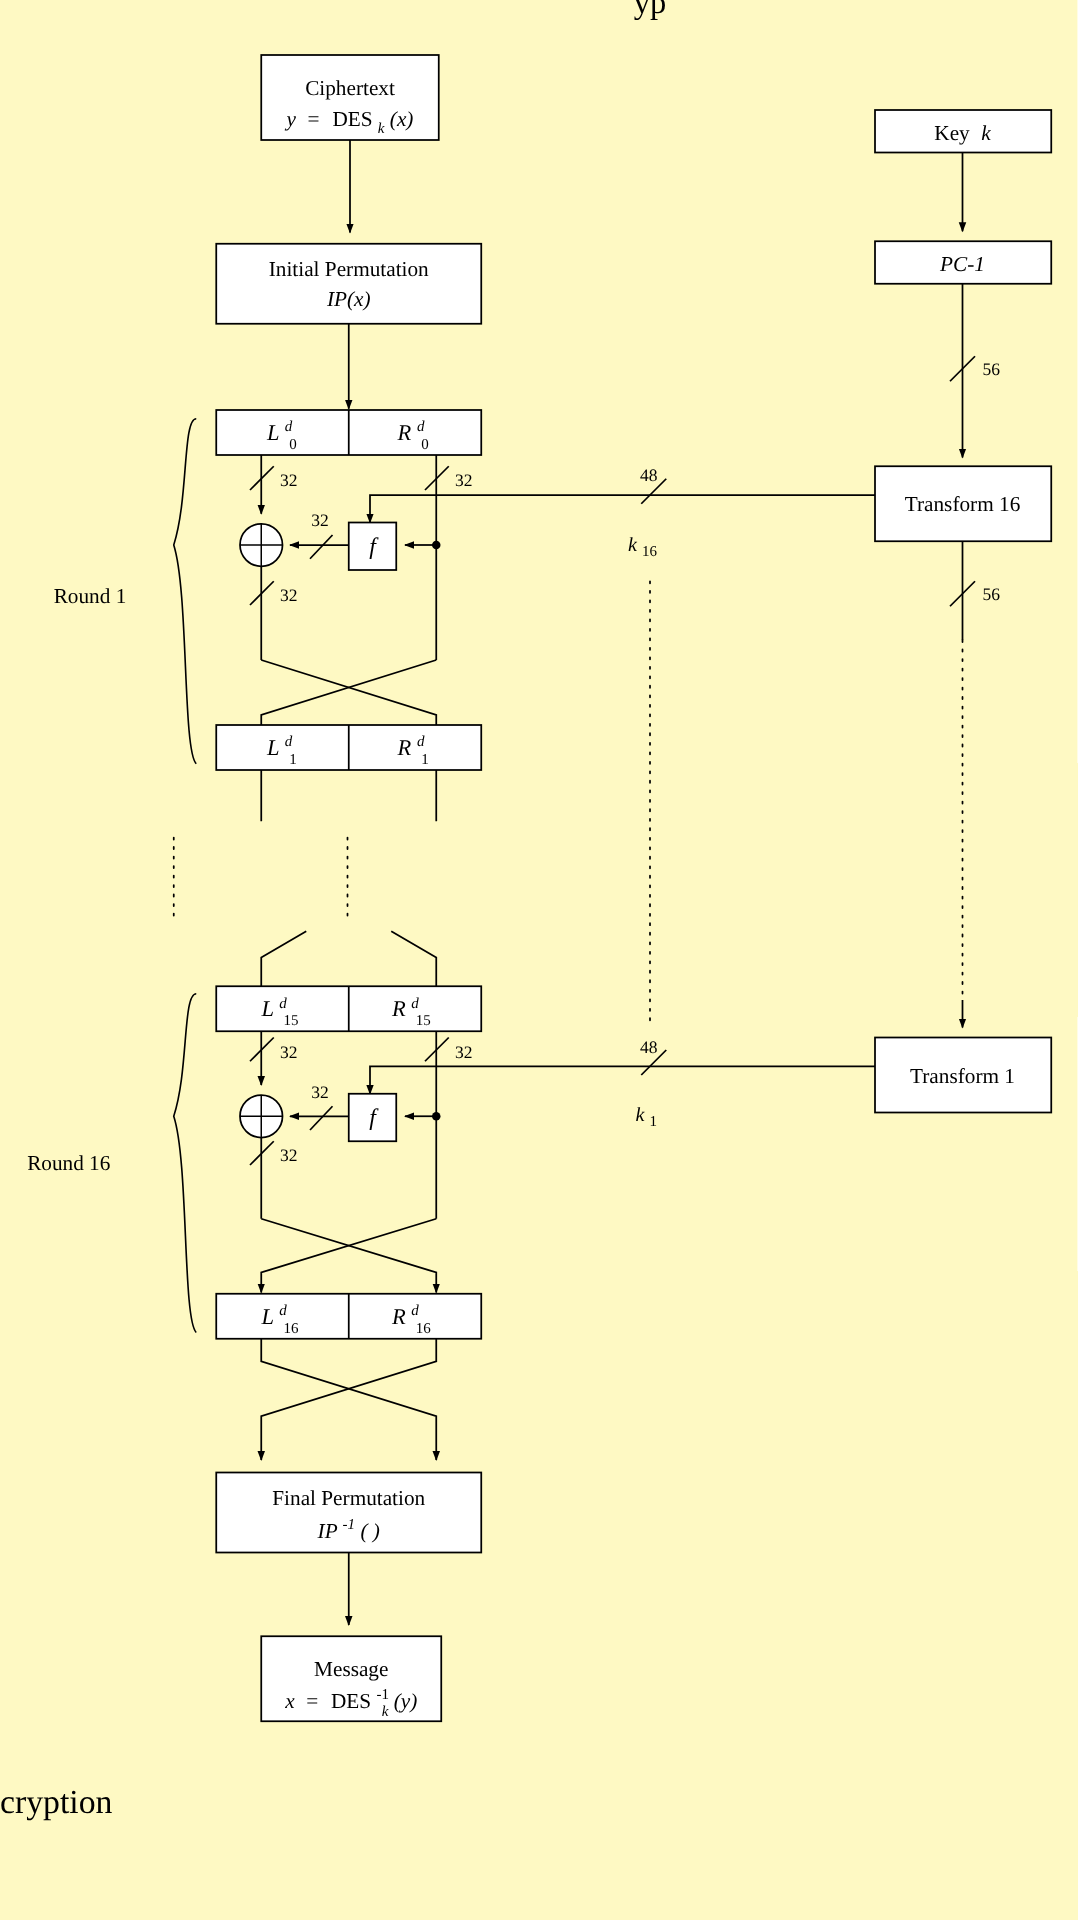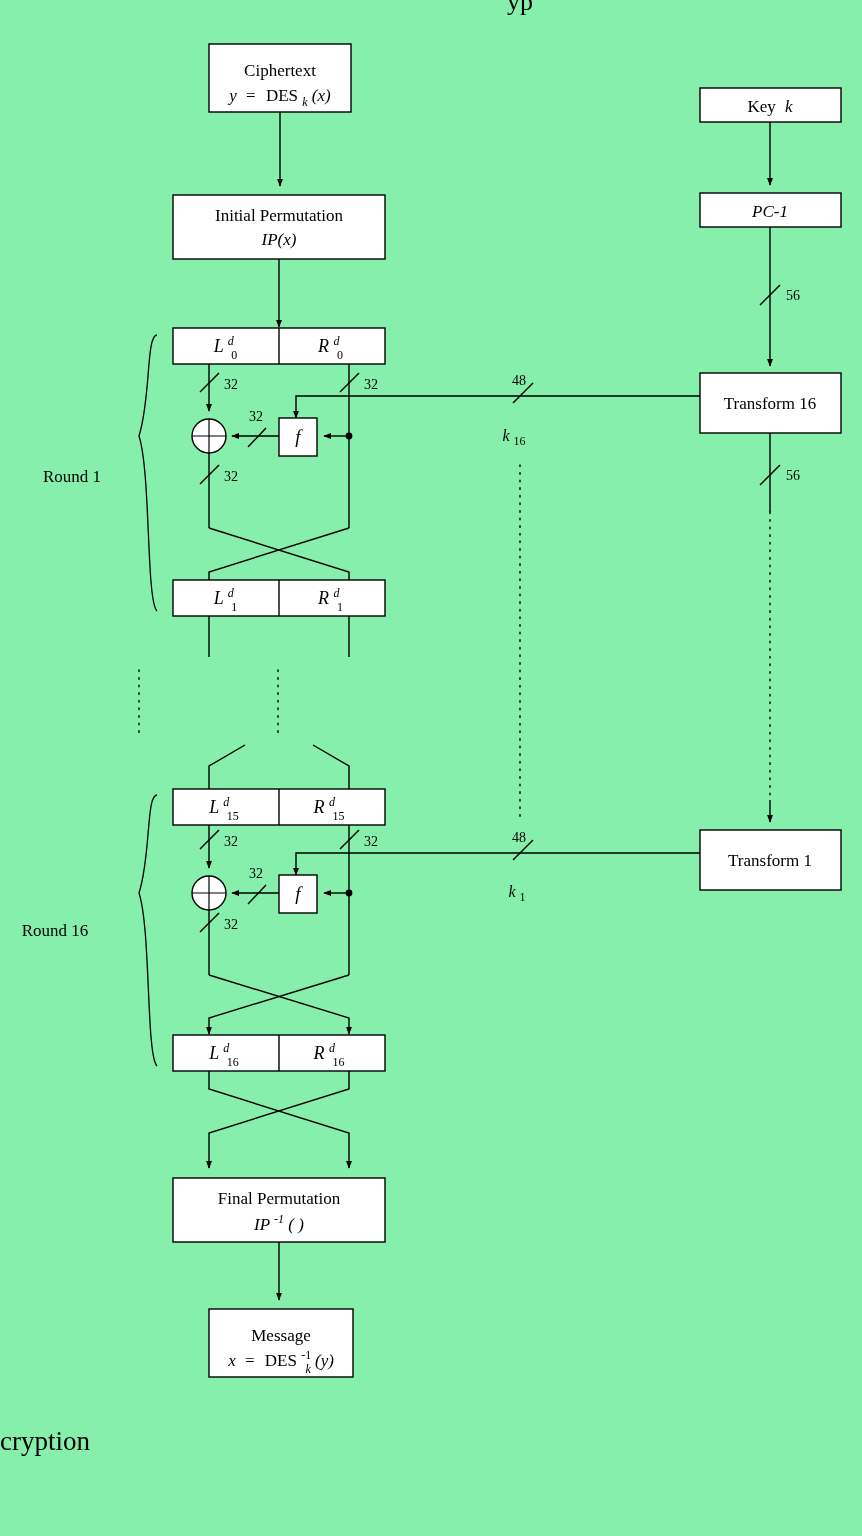--- a/index.html
+++ b/index.html
@@ -9,21 +9,21 @@
   }
   body {
     font-family: "Liberation Serif", "DejaVu Serif", serif;
     color: #000000;
   }
   #page {
     position: relative;
     width: 862px;
     height: 1536px;
     overflow: hidden;
-    background: #86efac;
+    background: #fef9c3;
   }
   #svgroot {
     position: absolute;
     left: 0;
     top: 0;
     width: 862px;
     height: 1536px;
   }
   .box-label {
     font-family: "Liberation Serif", "DejaVu Serif", serif;

